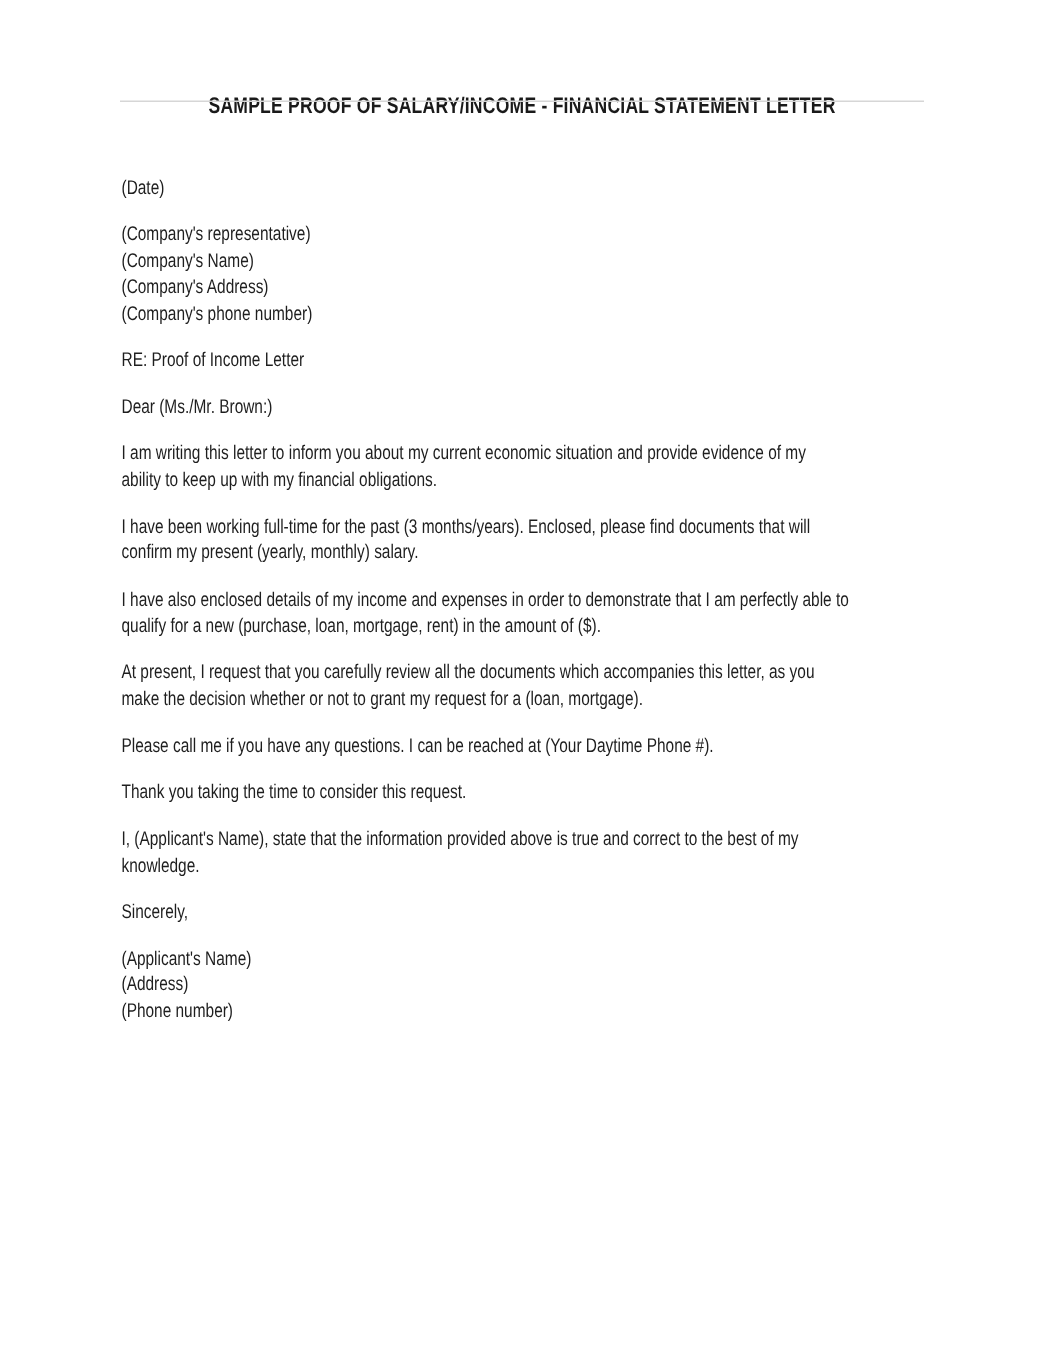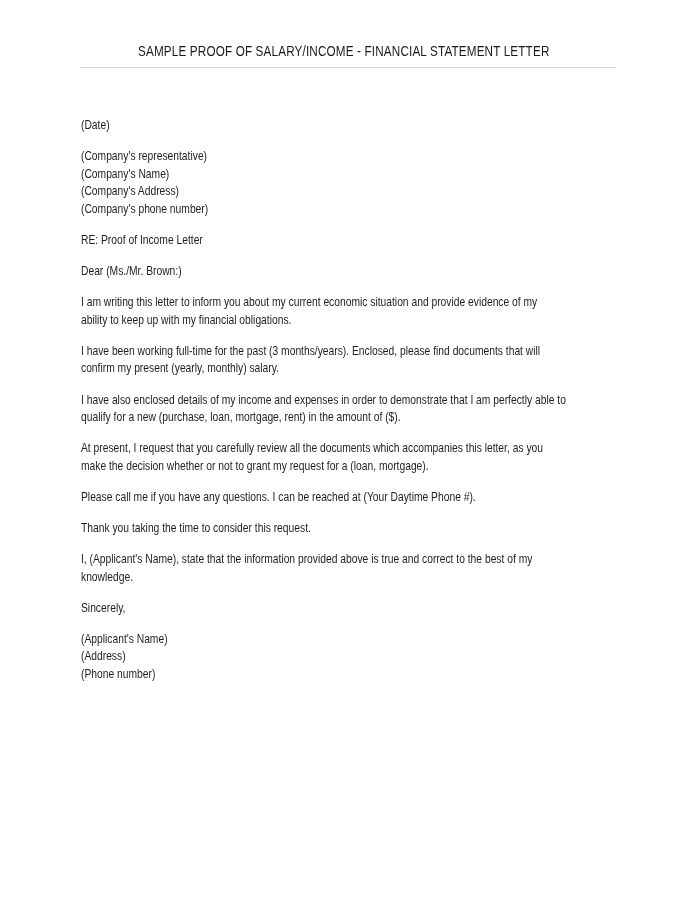--- a/index.html
+++ b/index.html
@@ -19,25 +19,25 @@
       position: absolute;
       left: 0; top: 0;
       width: 696px;
       height: 901px;
       background: #ffffff;
     }
     .title {
       position: absolute;
       left: 80px;
       width: 536px;
-      top: 42px;
-      text-align: left;
+      top: 62px;
+      text-align: center;
       font-size: 15px;
       line-height: 18px;
-      font-weight: normal;
+      font-weight: bold;
       letter-spacing: 0.2px;
       white-space: nowrap;
     }
     .title span {
       display: inline-block;
       transform: scaleX(0.78);
       transform-origin: center;
       color: #1a1a1a;
     }
     .rule {

